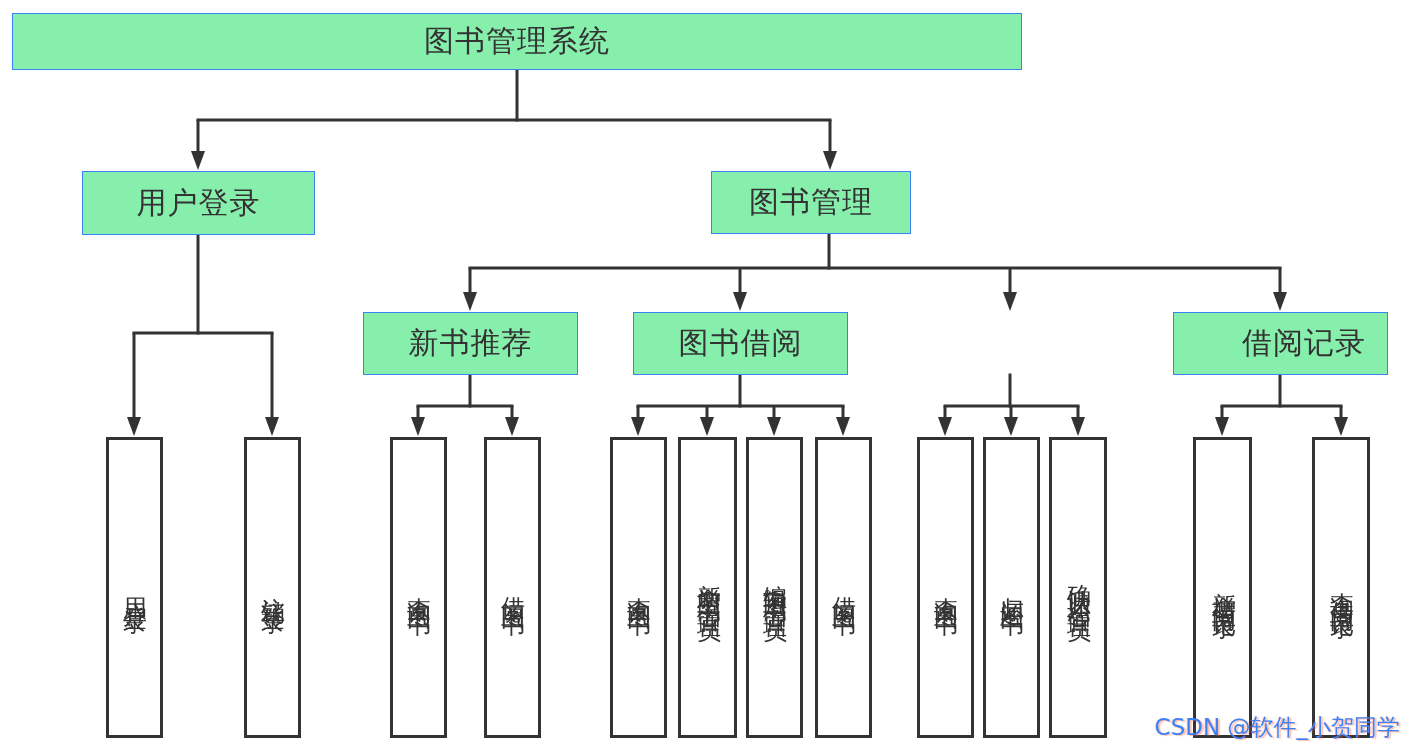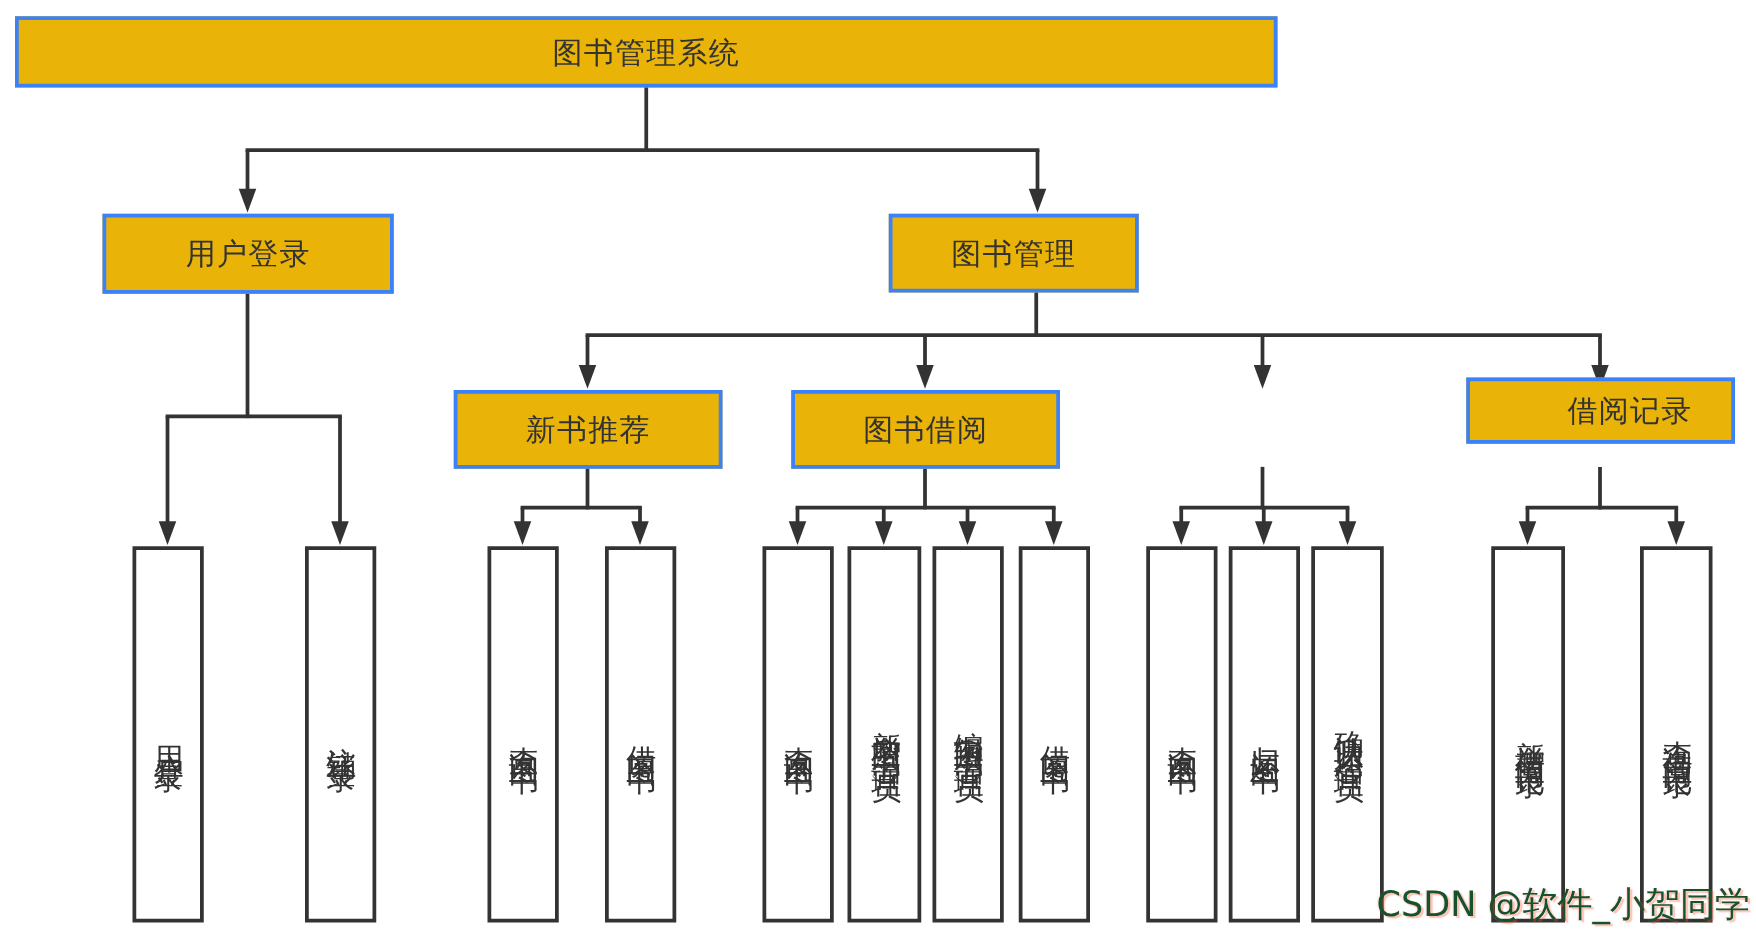--- a/index.html
+++ b/index.html
@@ -15,27 +15,27 @@
   #connectors {
     position: absolute;
     left: 0; top: 0;
     width: 1405px;
     height: 747px;
     z-index: 1;
   }
   .node {
     position: absolute;
     box-sizing: border-box;
-    background: #eab308;
-    border: 3px solid #3b82f6;
+    background: #86efac;
+    border: 1px solid #3b82f6;
     display: flex;
     align-items: center;
     justify-content: center;
     z-index: 2;
-    font-size: 24px;
+    font-size: 30px;
     letter-spacing: 1px;
     white-space: nowrap;
   }
   .leaf {
     position: absolute;
     box-sizing: border-box;
     background: #ffffff;
     border: 3px solid #333333;
     z-index: 2;
     top: 437px;
@@ -44,35 +44,35 @@
     text-align: center;
     font-size: 24px;
     letter-spacing: 5px;
     line-height: 51px;
   }
   .watermark {
     position: absolute;
     right: 5px;
     bottom: 4px;
     z-index: 3;
-    font-size: 28px;
-    color: #14532d;
+    font-size: 23px;
+    color: #3b82f6;
     text-shadow: 2px 1px 1px rgba(252,85,49,0.38), -1px 0 1px rgba(252,85,49,0.18);
     white-space: nowrap;
     margin-top: 24px;
   }
 
   
   #n-root      { left:12px;   top:13px;  width:1010px; height:57px; }
   #n-user      { left:82px;   top:171px; width:233px;  height:64px; }
   #n-mgmt      { left:711px;  top:171px; width:200px;  height:63px; }
   #n-newrec    { left:363px;  top:312px; width:215px;  height:63px; }
   #n-borrow    { left:633px;  top:312px; width:215px;  height:63px; }
   #n-current   { left:903px;  top:312px; width:215px;  height:63px; }
-  #n-records   { left:1173px; top:302px; width:215px;  height:53px;padding-left:47px; }
+  #n-records   { left:1173px; top:312px; width:215px;  height:63px;padding-left:47px; }
 
   #l-a1 { left:106px;  width:57px; }
   #l-a2 { left:244px;  width:57px; }
   #l-b1 { left:390px;  width:57px; }
   #l-b2 { left:484px;  width:57px; }
   #l-c1 { left:610px;  width:57px; }
   #l-c2 { left:678px;  width:59px; }
   #l-c3 { left:746px;  width:57px; }
   #l-c4 { left:815px;  width:57px; }
   #l-d1 { left:917px;  width:57px; }

